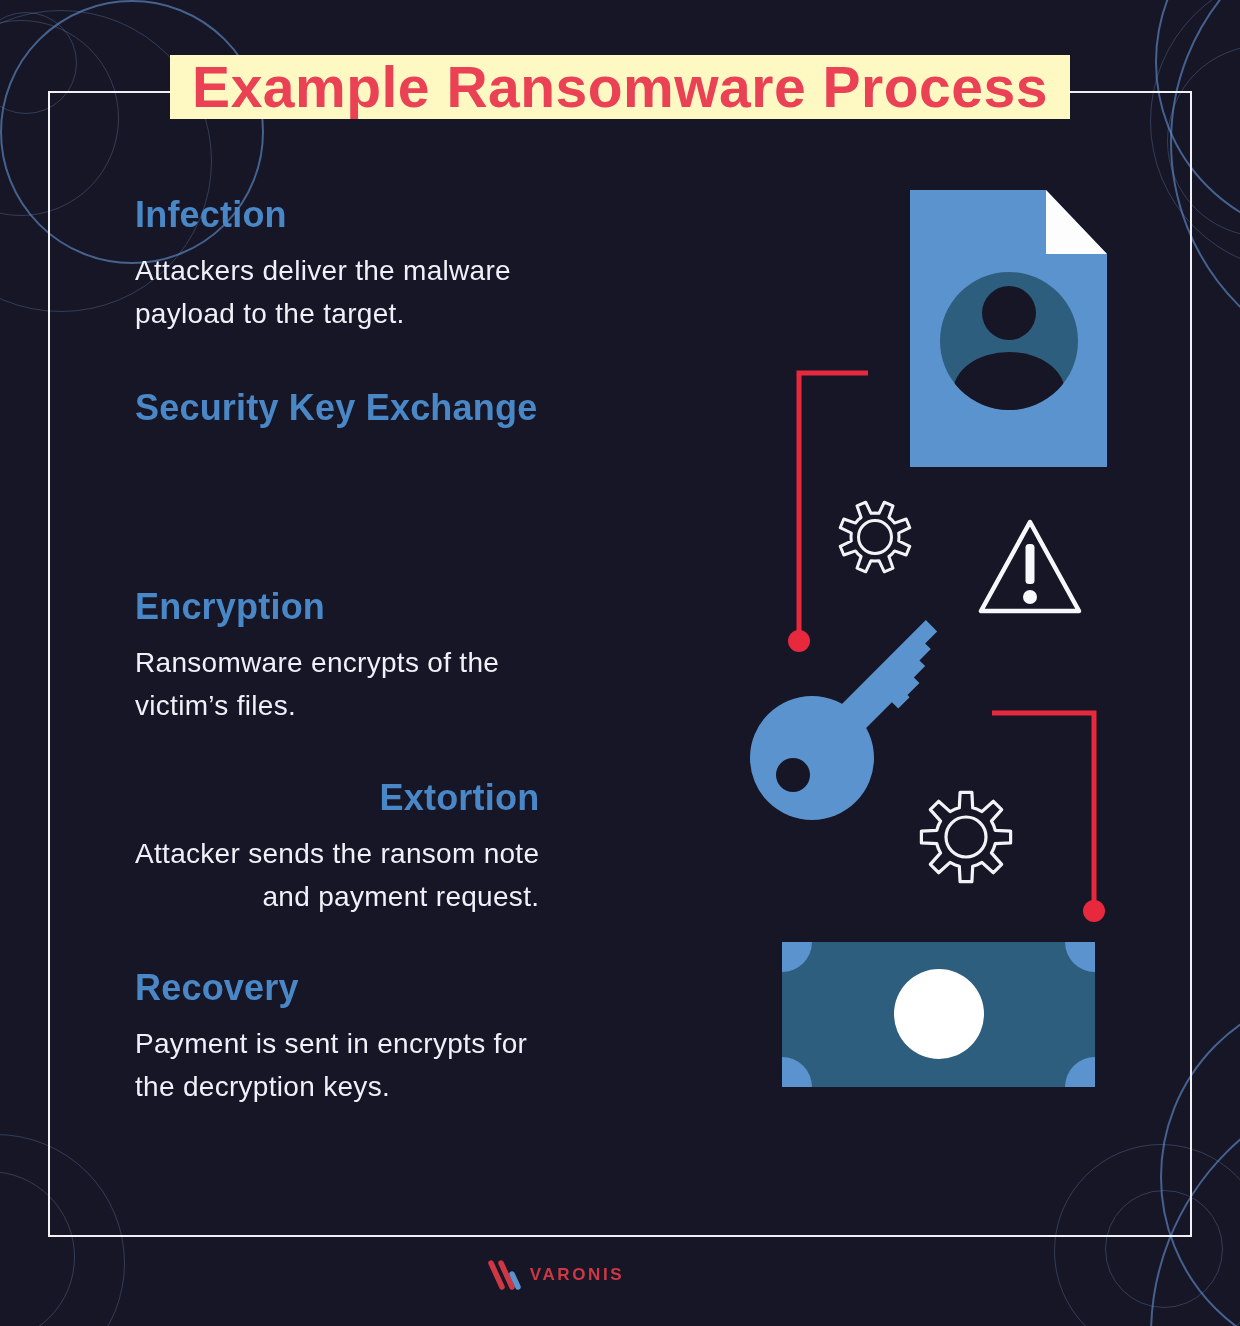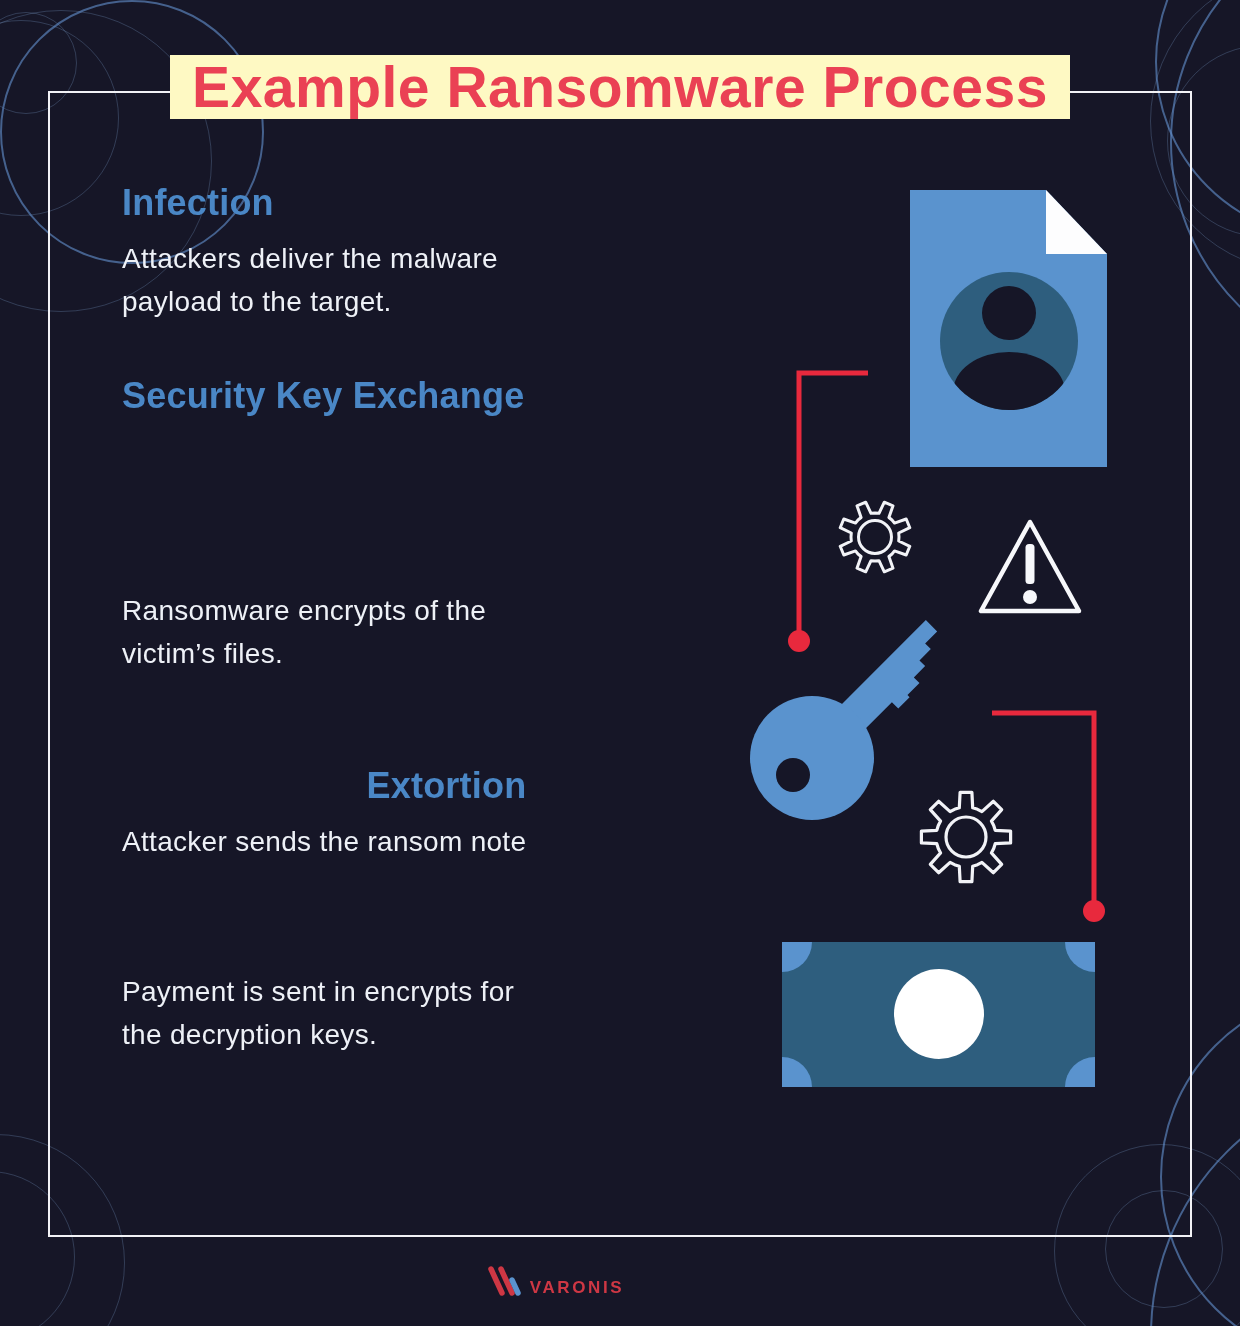--- a/index.html
+++ b/index.html
@@ -16,33 +16,33 @@
     position:absolute; left:48px; top:91px; width:1144px; height:1146px;
     border:2px solid #f2f2f6; box-sizing:border-box;
   }
   
   .title{
     position:absolute; left:170px; top:55px; width:900px; height:64px;
     background:#fef9c3; text-align:center; line-height:64px;
     font-size:57px; font-weight:800; letter-spacing:0.5px; color:#ea4154;
     white-space:nowrap;
   }
-  .section{position:absolute; left:122px;}
+  .section{position:absolute; left:135px;margin-top:12px;}
   .section h2{
     margin:0; font-size:36px; line-height:40px; font-weight:bold;
     color:#4a87c6; letter-spacing:0.2px; white-space:nowrap;
   }
   .section .body{margin-top:14px; font-size:28px; line-height:43px;
     color:#eef1f7; letter-spacing:0.3px;}
   .section .body div{white-space:nowrap;}
   .icon-svg{position:absolute;}
   
   .logo{
     position:absolute; left:0; top:1260px; width:1109px; height:36px;
-    display:flex; align-items:flex-end; justify-content:center; gap:9px;
+    display:flex; align-items:flex-start; justify-content:center; gap:9px;
   }
   .logo .brand{
     font-size:17px; font-weight:bold; letter-spacing:2.6px; color:#ce3744;
     line-height:17px; padding-top:6px;
   }
 </style>
 </head>
 <body>
 
 <div id="page">
@@ -69,32 +69,35 @@
     <h2>Infection</h2>
     <div class="body">
       <div>Attackers deliver the malware</div>
       <div>payload to the target.</div>
     </div>
   </div>
   <div class="section" style="top:376px;">
     <h2>Security Key Exchange</h2>
   </div>
   <div class="section" style="top:575px;">
+    <h2>Encryption</h2>
     <div class="body">
       <div>Ransomware encrypts of the</div>
       <div>victim’s files.</div>
     </div>
   </div>
   <div class="section" style="top:766px;text-align:right;">
     <h2>Extortion</h2>
     <div class="body">
       <div>Attacker sends the ransom note</div>
+      <div>and payment request.</div>
     </div>
   </div>
   <div class="section" style="top:956px;">
+    <h2>Recovery</h2>
     <div class="body">
       <div>Payment is sent in encrypts for</div>
       <div>the decryption keys.</div>
     </div>
   </div>
 
   <svg class="icon-svg" style="left:905px;top:185px;" width="210" height="290" viewBox="0 0 210 290">
     <defs>
       <clipPath id="avclip">
           <circle cx="104" cy="156" r="69"></circle>

